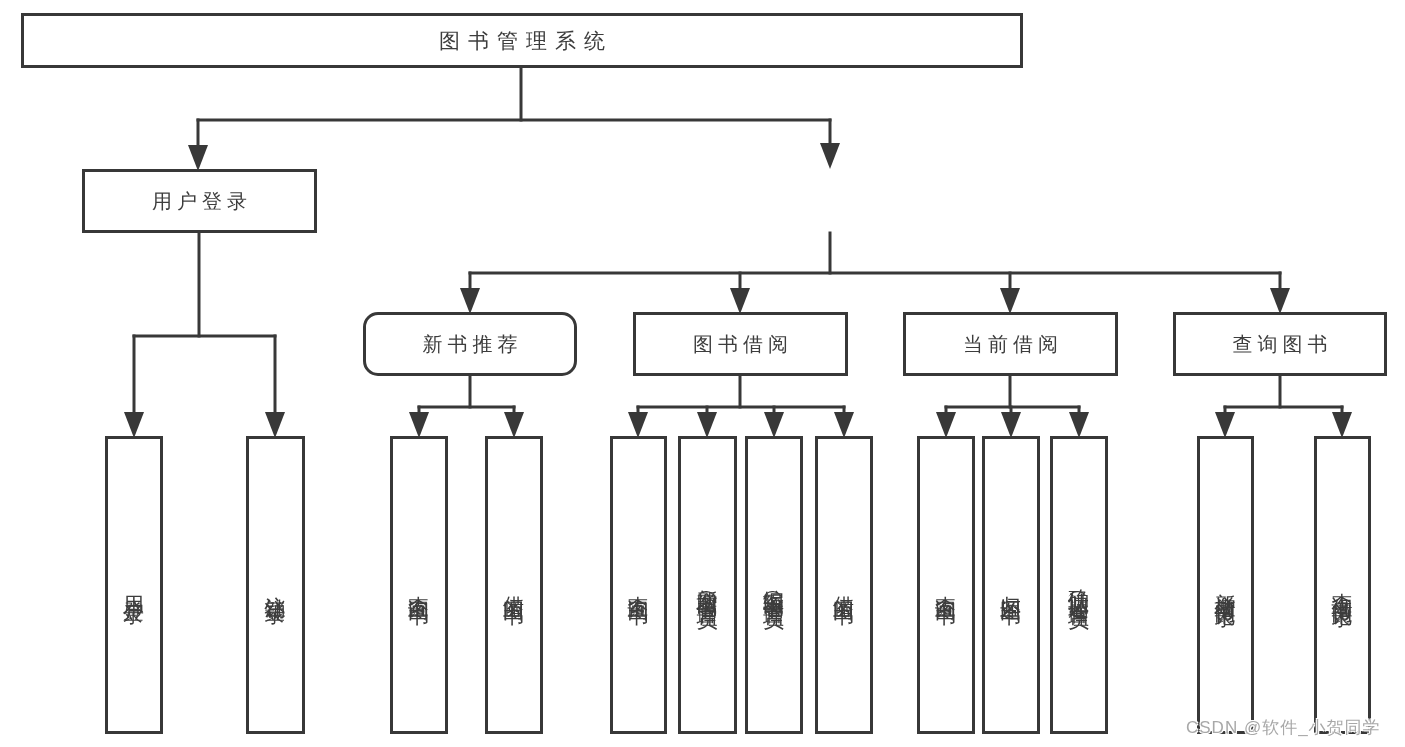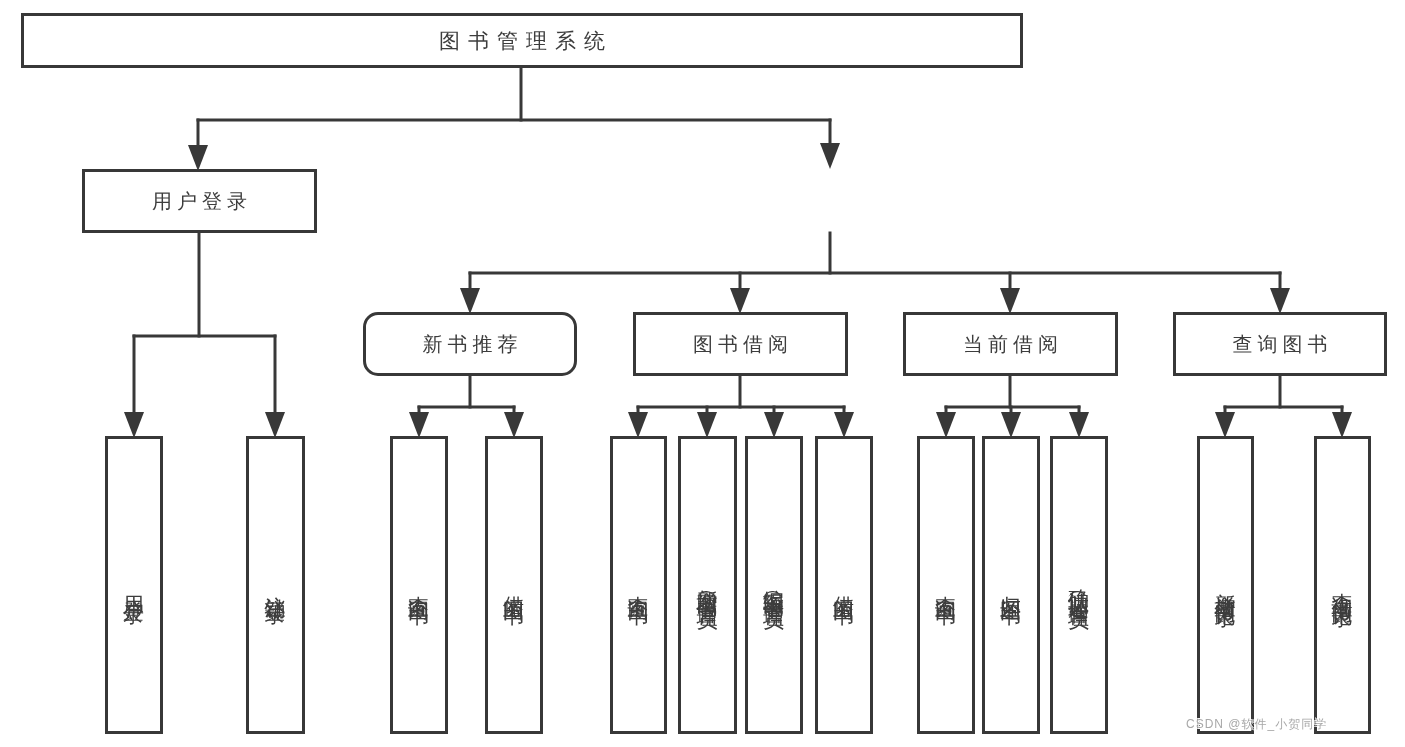--- a/index.html
+++ b/index.html
@@ -45,21 +45,21 @@
     writing-mode: vertical-rl;
     text-orientation: mixed;
     letter-spacing: 3px;
     line-height: 1;
   }
   .watermark {
     position: absolute;
     left: 1186px;
     top: 716px;
     z-index: 2;
-    font-size: 12px;
+    font-size: 17px;
     letter-spacing: 1px;
     color: #a8a8a8;
     white-space: nowrap;
     text-shadow: -1px -1px 0 #ffffff, 1px -1px 0 #ffffff,
                  -1px 1px 0 #ffffff, 1px 1px 0 #ffffff;
   }
 </style>
 </head>
 <body>
 

